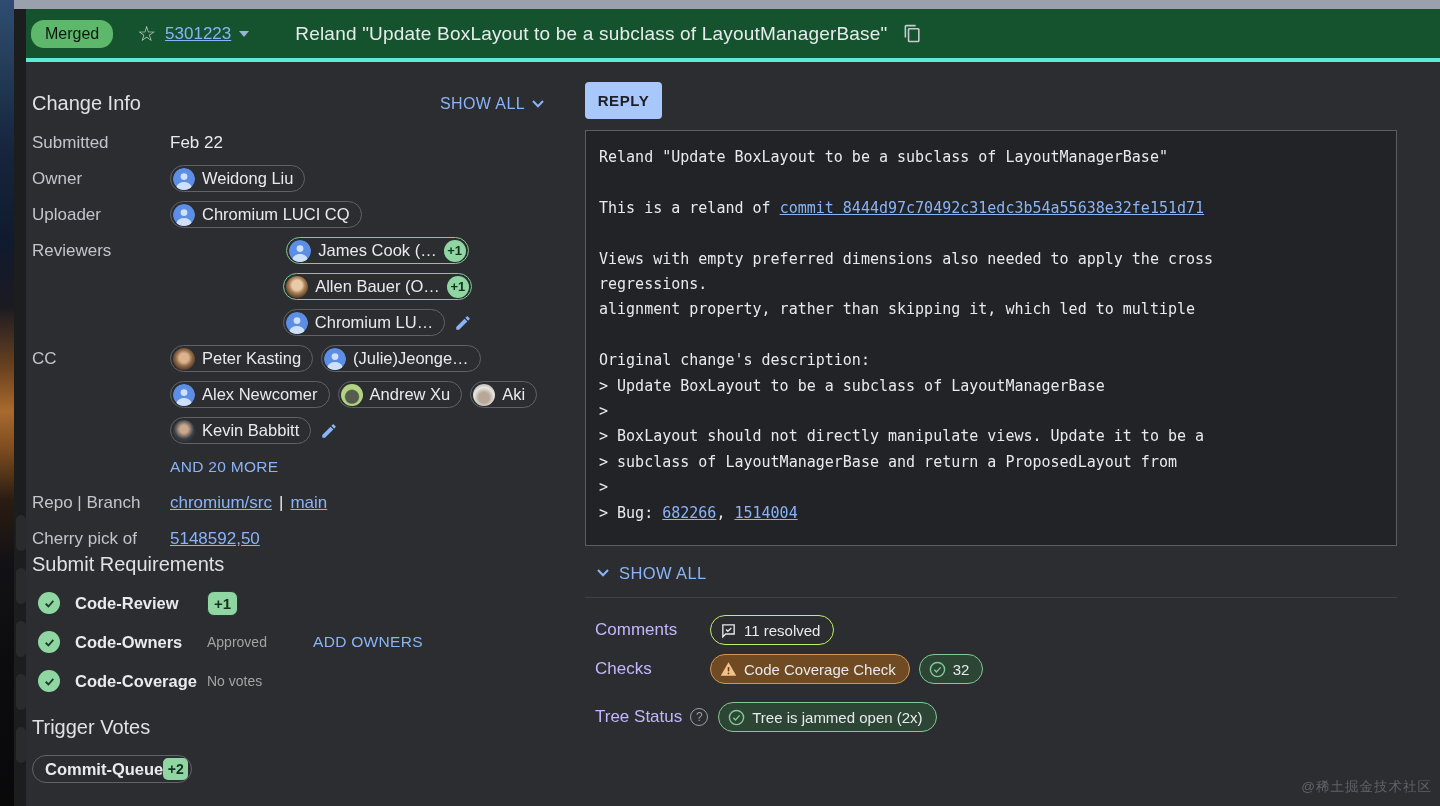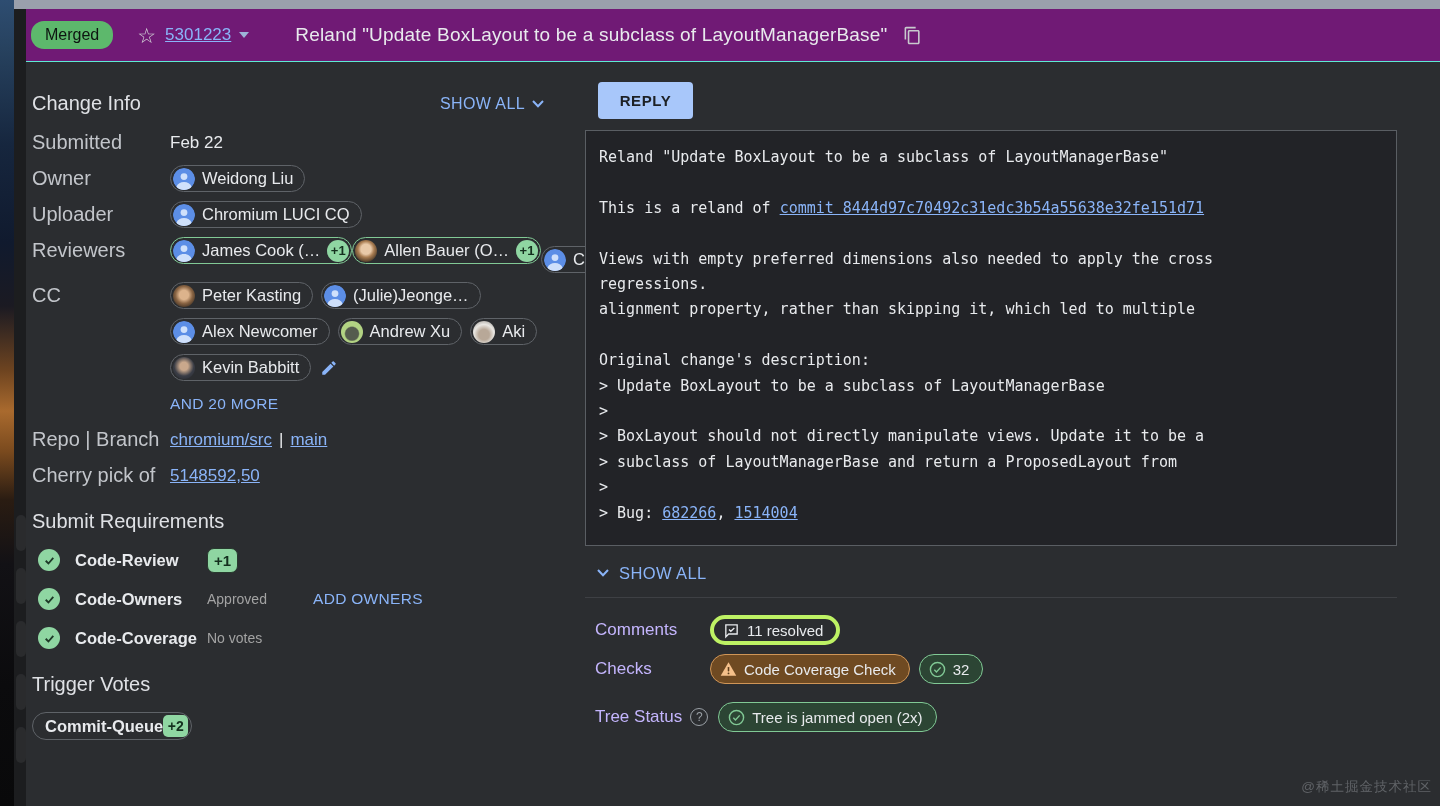--- a/index.html
+++ b/index.html
@@ -16,44 +16,44 @@
     background:linear-gradient(180deg,#2e4d71 0%,#27425f 6%,#16263e 18%,#101a2e 30%,
       #1b1a22 38%,#6e4420 46%,#a96a2e 51%,#7a4a1e 56%,#2a1c12 62%,#121115 70%,#0b0b0d 85%,#09090a 100%);
   }
   #edge-strip { position:absolute; left:14px; top:9px; width:12px; height:797px; background:#1c1d1f; }
   .dock-item { position:absolute; left:2px; width:10px; height:36px; border-radius:5px; background:#2a2b2d; }
   
   #top-strip { position:absolute; left:14px; top:0; width:1426px; height:9px; background:#9aa0ac; }
   
   #titlebar {
     position:absolute; left:26px; top:9px; width:1414px; height:53px;
-    background:#701a75; border-bottom:1px solid #5eead4;
+    background:#14532d; border-bottom:4px solid #5eead4;
     display:flex; align-items:center; padding-left:5px;
   }
   #status-badge {
     height:28px; padding:0 14px; border-radius:13px; background:#5db86c;
     color:#0e1511; font-size:16px; font-weight:500; display:flex; align-items:center;
   }
   #star-icon { margin-left:24px; font-size:21px; color:#d5d7da; line-height:1; cursor:pointer; }
   #change-number { margin-left:9px; font-size:17px; color:#8ab4f8; text-decoration:underline; cursor:pointer; }
   #change-caret { margin-left:8px; width:0; height:0; border-left:5px solid transparent;
     border-right:5px solid transparent; border-top:6px solid #9db3d8; cursor:pointer; }
   #window-title { margin-left:46px; font-size:19px; color:#e8eaed; letter-spacing:.2px; }
   #copy-icon { margin-left:15px; cursor:pointer; display:flex; }
   
   #left-col { position:absolute; left:32px; top:62px; width:553px; padding-top:29px; }
   h2.sec { font-size:20px; font-weight:400; color:#dfe1e5; line-height:24px; }
   #show-all-top {
     position:absolute; left:408px; top:33px; color:#8ab4f8; font-size:16px; font-weight:500;
     letter-spacing:.4px; display:flex; align-items:center; gap:7px; cursor:pointer;
   }
   #info-grid { display:grid; grid-template-columns:138px 415px; row-gap:9px; margin-top:14px; }
-  .info-label { font-size:20px; color:#c2c5ca; height:27px; display:flex; align-items:center; }
+  .info-label { font-size:17px; color:#c2c5ca; height:27px; display:flex; align-items:center; }
   .info-value { font-size:17px; color:#e8eaed; min-height:27px; display:flex; align-items:center; }
-  .chip-col { flex-direction:row; align-items:flex-end; }
+  .chip-col { flex-direction:column; align-items:center; }
   .chip-row { display:flex; align-items:center; gap:9px; margin-bottom:9px; }
   .chip-col .chip-row:last-child { margin-bottom:0; }
   .chip-wrap { display:flex; flex-wrap:wrap; gap:9px 8px; align-items:center; }
   .chip-group { display:inline-flex; align-items:center; gap:9px; }
   .chip {
     display:inline-flex; align-items:center; height:27px; border:1px solid #5f6368;
     border-radius:14px; padding:0 11px 0 2px; gap:7px; font-size:16.5px; color:#e8eaed;
     cursor:pointer; white-space:nowrap;
   }
   .chip.voted { border-color:#81c995; padding-right:2px; }
@@ -65,41 +65,41 @@
   .avatar.photo-aki { background:radial-gradient(circle at 50% 62%, #b8a898 0 30%, #e9e7e3 58%, #8a8680); }
   .avatar.photo-kevin { background:radial-gradient(circle at 50% 42%, #c9a88c 0 24%, #3a3d46 58%, #23252b); }
   .chip-vote {
     width:22px; height:22px; border-radius:50%; background:#8fd6a2; color:#14301e;
     font-size:13px; font-weight:bold; display:flex; align-items:center; justify-content:center;
   }
   .pencil-btn { display:flex; cursor:pointer; }
   #and-more { color:#8ab4f8; font-size:15.5px; font-weight:500; letter-spacing:.3px; cursor:pointer; }
   .blue-link { color:#8ab4f8; text-decoration:underline; cursor:pointer; }
   .sep { margin:0 7px; color:#e8eaed; }
-  #submit-heading { margin-top:20px; }
+  #submit-heading { }
   #req-list { margin-top:12px; }
   .req-row { display:flex; align-items:center; height:30px; margin-bottom:9px; padding-left:6px; }
   .req-check { width:22px; height:22px; border-radius:50%; background:#8fd6a2;
     display:flex; align-items:center; justify-content:center; flex:none; }
   .req-label { font-size:16.5px; font-weight:bold; color:#e8eaed; margin-left:15px; width:132px; }
   .req-vote { min-width:31px; height:25px; border-radius:7px; background:#8fd6a2; border:1.5px solid #27392d;
     color:#14301e; font-size:15px; font-weight:bold; display:inline-flex; align-items:center;
     justify-content:center; padding:0 6px; cursor:pointer; }
   .req-value { font-size:14px; color:#a3a3a3; width:106px; }
   .req-action { color:#8ab4f8; font-size:15.5px; font-weight:500; letter-spacing:.3px; cursor:pointer; }
   #trigger-heading { margin-top:19px; }
   #trigger-list { margin-top:16px; }
   .trigger-chip { display:inline-flex; align-items:center; height:28px; border:1px solid #5f6368;
     border-radius:14px; padding:0 3px 0 12px; gap:0; cursor:pointer; }
   .trigger-label { font-size:16.5px; font-weight:bold; color:#e8eaed; }
   .trigger-vote { height:22px; min-width:25px; border-radius:5px; background:#8fd6a2; color:#14301e;
     font-size:14px; font-weight:bold; display:flex; align-items:center; justify-content:center; padding:0 4px; }
   
   #reply-button {
-    position:absolute; left:598px; top:82px; width:95px; height:37px; border:none; border-radius:4px;
+    position:absolute; left:585px; top:82px; width:77px; height:37px; border:none; border-radius:4px;
     background:#a8c7fa; color:#1d2125; font-family:"Liberation Sans",sans-serif; font-size:15px;
     font-weight:bold; letter-spacing:.6px; cursor:pointer;
   }
   #commit-box {
     position:absolute; left:585px; top:130px; width:812px; height:416px;
     background:#222327; border:1px solid #5a5e63; padding:14px 13px 6px;
     font-family:"DejaVu Sans Mono", monospace; font-size:15px; color:#e8eaed; overflow:hidden;
   }
   .code-line { line-height:25.4px; min-height:25.4px; white-space:pre; }
   .code-line a { color:#8ab4f8; text-decoration:underline; cursor:pointer; }
@@ -109,21 +109,21 @@
   }
   #right-divider { position:absolute; left:585px; top:597px; width:812px; height:1px; background:#3e4044; }
   #meta-rows { position:absolute; left:595px; top:615px; }
   .meta-row { display:flex; align-items:center; height:30px; }
   .meta-label { font-size:17px; color:#c4b5fd; width:115px; flex:none; }
   .meta-chip {
     display:inline-flex; align-items:center; height:30px; border-radius:15px; padding:0 13px 0 9px;
     gap:7px; font-size:15px; color:#e8eaed; cursor:pointer; white-space:nowrap;
   }
   .meta-chip svg { flex:none; }
-  #comments-chip { border:4px solid #bef264; }
+  #comments-chip { border:1px solid #bef264; }
   #warning-chip { background:#6f4a22; border:1px solid #cf9557; font-weight:500; margin-right:9px; }
   #passed-chip { background:#2c4534; border:1px solid #81c995; }
   #tree-chip { background:#2c4534; border:1px solid #81c995; }
   #help-icon {
     width:18px; height:18px; border:1.5px solid #9aa0a6; border-radius:50%; color:#9aa0a6;
     font-size:12px; display:flex; align-items:center; justify-content:center; margin-left:8px;
     margin-right:10px; cursor:pointer; flex:none;
   }
   #watermark { position:absolute; right:8px; bottom:10px; color:#5f6266; font-size:13.5px; letter-spacing:1px; }
 </style>

